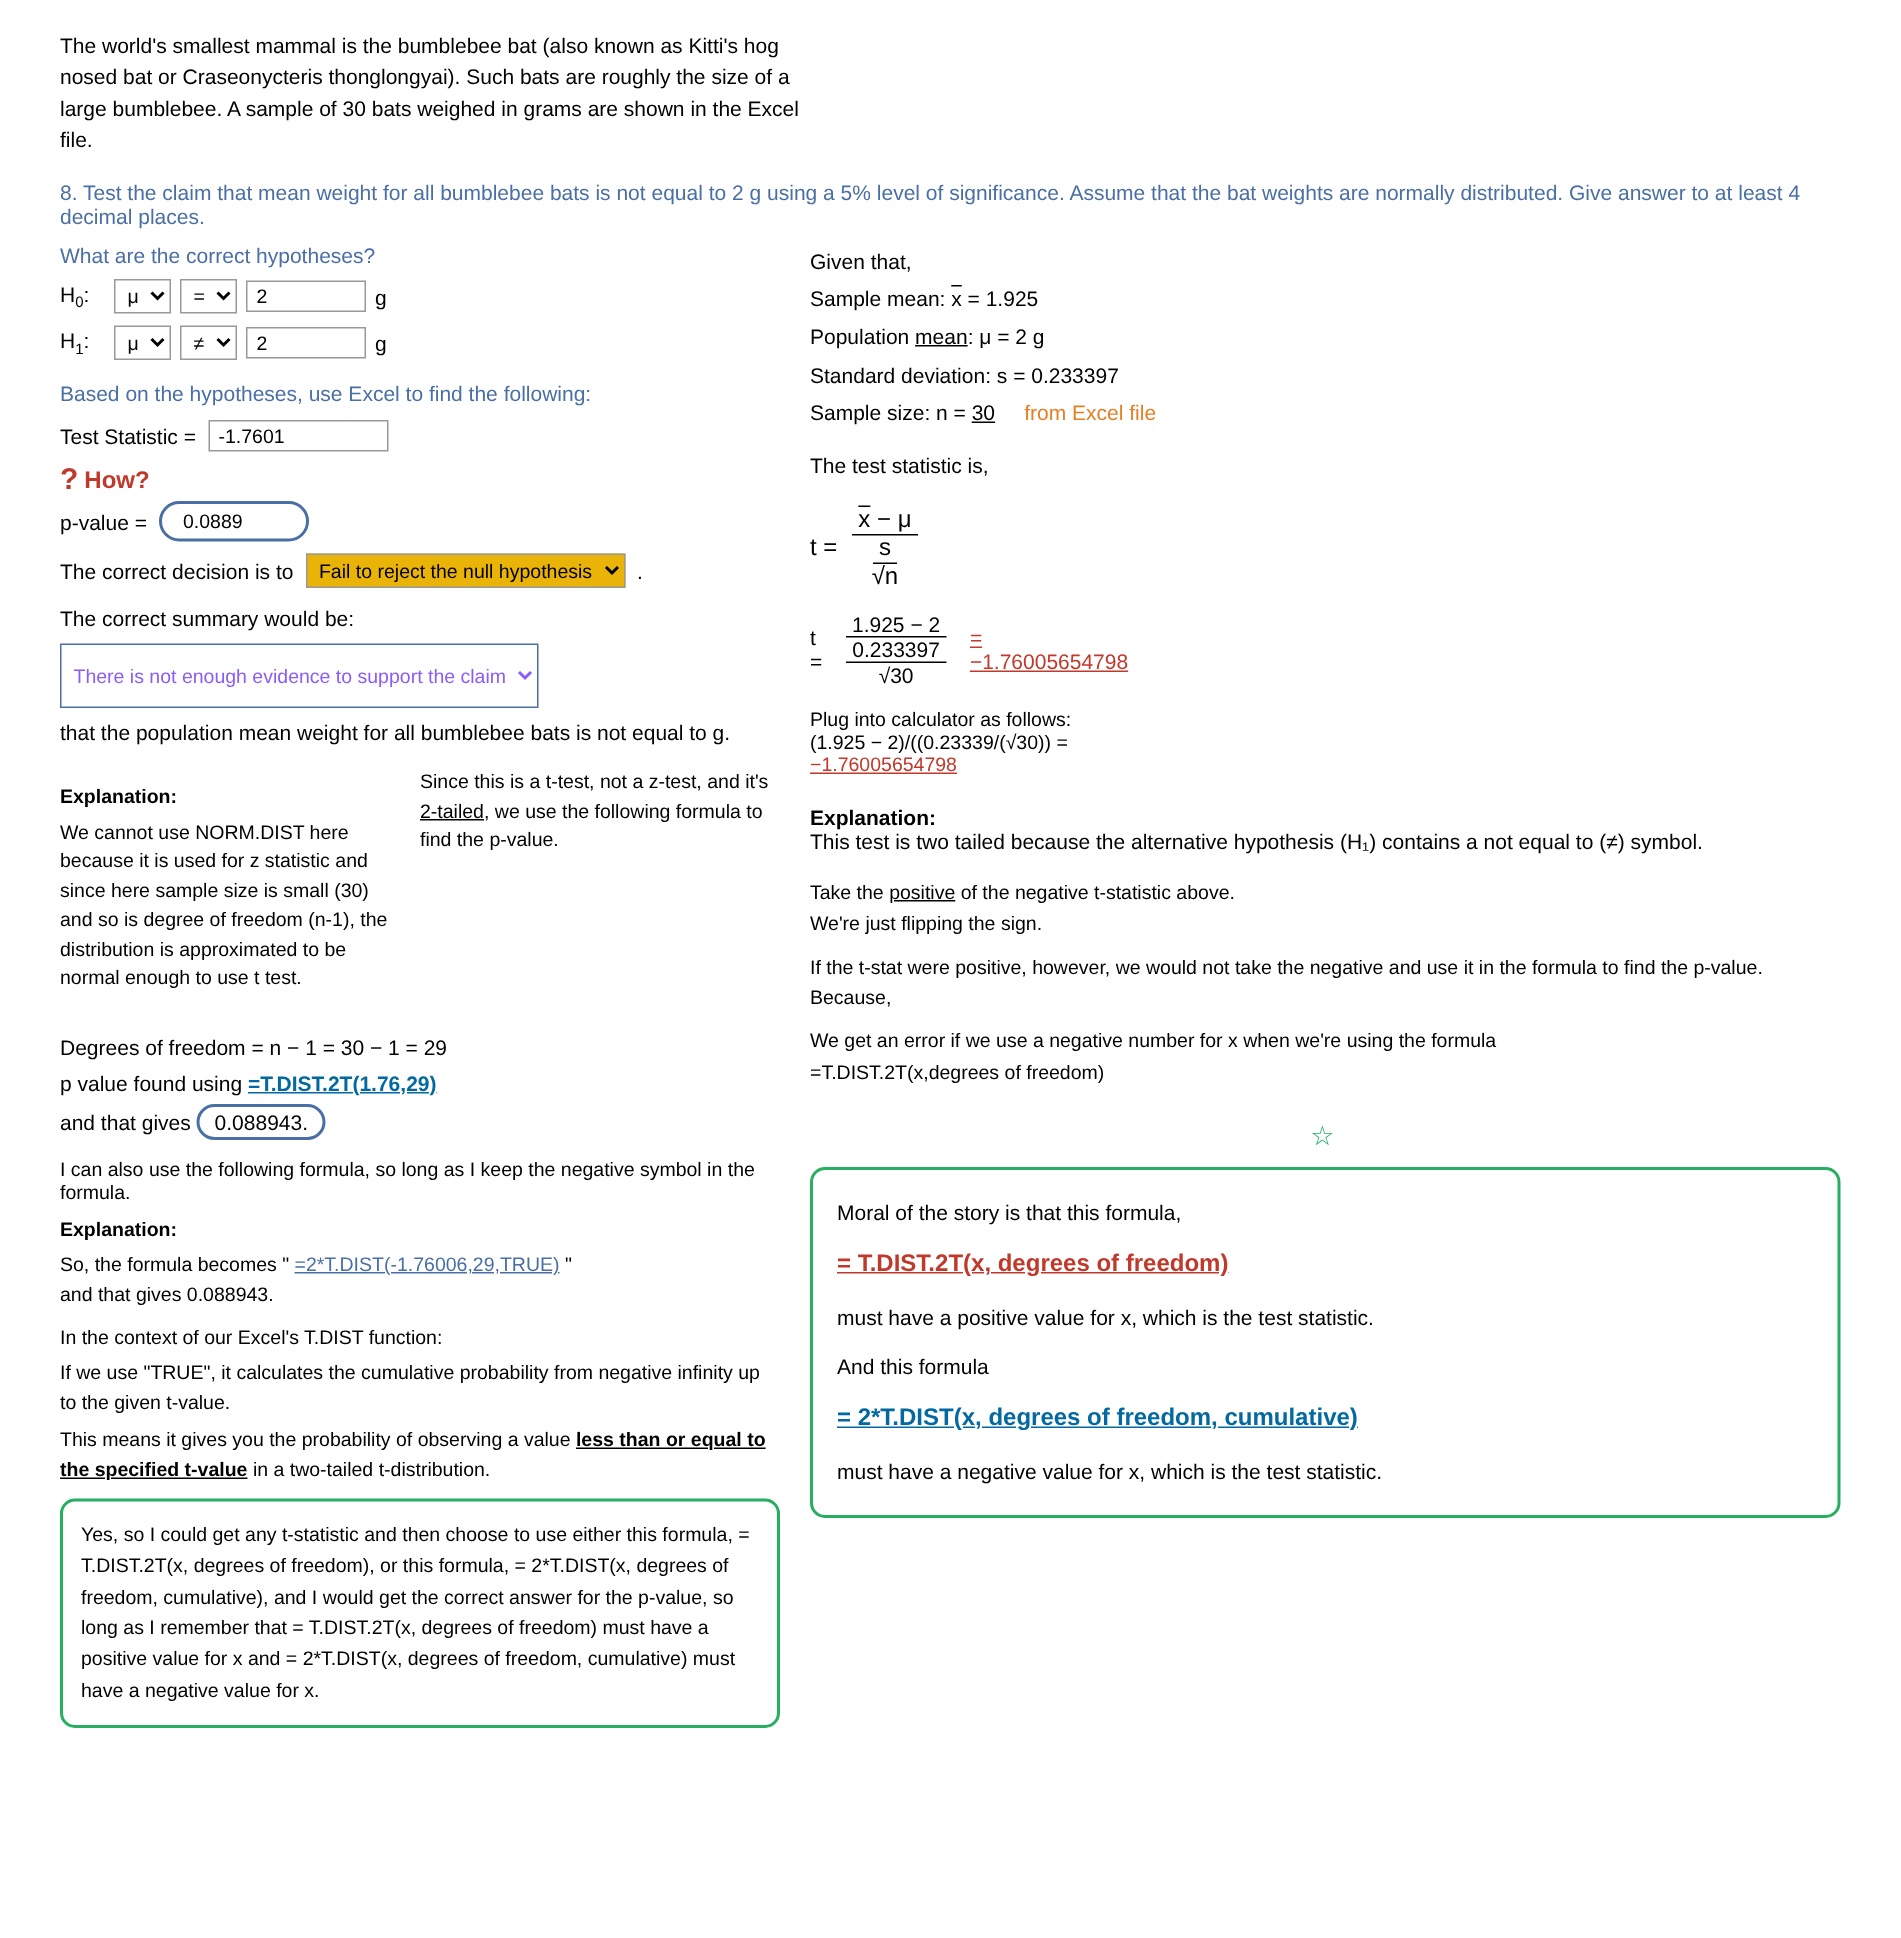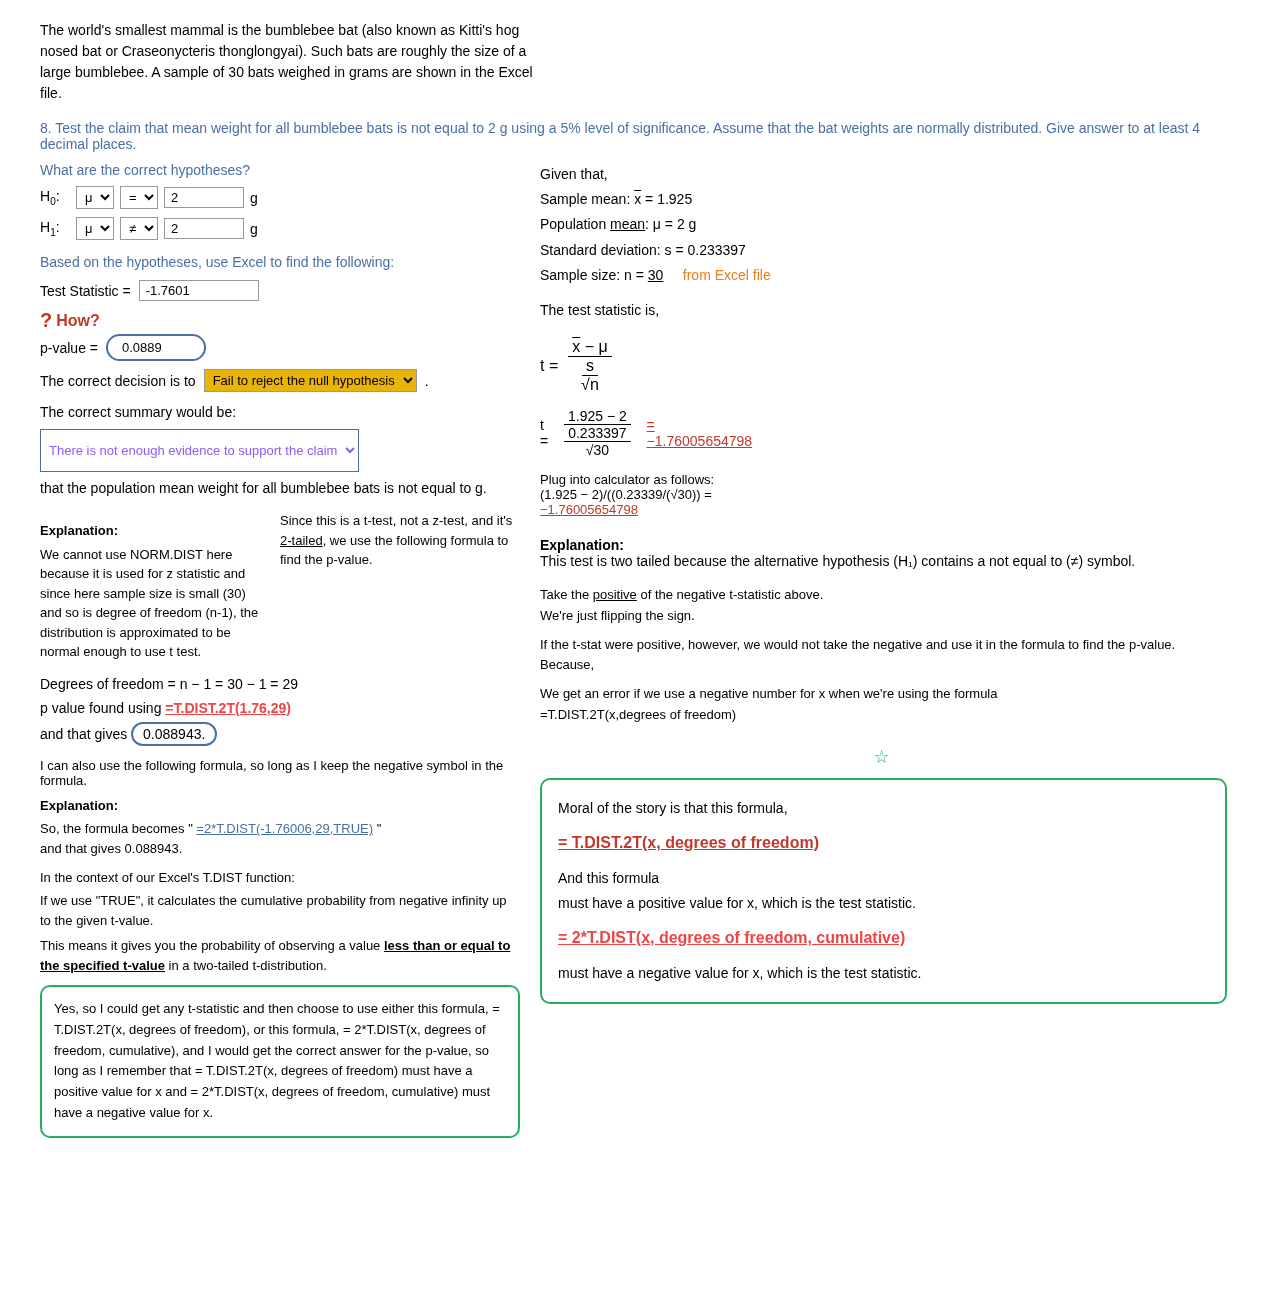--- a/index.html
+++ b/index.html
@@ -186,21 +186,21 @@
       display: inline-block;
       border: 2px solid #4a6fa5;
       border-radius: 20px;
       padding: 2px 10px;
       font-size: 14px;
     }
 
     .underline { text-decoration: underline; }
     .bold { font-weight: bold; }
 
-    .formula-blue { color: #ef4444; font-weight: bold; text-decoration: underline; }
+    .formula-blue { color: #0369a1; font-weight: bold; text-decoration: underline; }
     .formula-red { color: #c0392b; font-weight: bold; text-decoration: underline; }
 
     .moral-box {
       border: 2px solid #27ae60;
       border-radius: 10px;
       padding: 16px;
       margin-top: 10px;
       font-size: 14px;
       line-height: 1.8;
     }
@@ -318,21 +318,21 @@
         <p class="explanation-title">Explanation:</p>
         <p style="font-size:13px;line-height:1.5;">
           We cannot use NORM.DIST here because it is used for z statistic and since here sample size is small (30) and so is degree of freedom (n-1), the distribution is approximated to be normal enough to use t test.
         </p>
       </div>
       <div style="flex:1;font-size:13px;line-height:1.5;">
         <p>Since this is a t-test, not a z-test, and it's <span class="underline">2-tailed</span>, we use the following formula to find the p-value.</p>
       </div>
     </div>
 
-    <div style="margin-top:14px;">
+    <div style="margin-top:28px;">
       <p class="degrees-line">Degrees of freedom = n − 1 = 30 − 1 = 29</p>
       <p class="pvalue-formula-line">
         p value found using <span class="formula-blue">=T.DIST.2T(1.76,29)</span>
       </p>
       <p>
         and that gives <span class="pvalue-result">0.088943.</span>
       </p>
     </div>
 
     <p style="margin-top:12px;font-size:13px;">I can also use the following formula, so long as I keep the negative symbol in the formula.</p>
@@ -431,22 +431,22 @@
 
     <div style="margin-top:20px;text-align:center;">
       <span class="star-icon">☆</span>
     </div>
 
     <div class="moral-box">
       <p>Moral of the story is that this formula,</p>
       <p class="formula-display">
         <span class="formula-red formula-underlined">= T.DIST.2T(x, degrees of freedom)</span>
       </p>
+      <p>must have a positive value for x, which is the test statistic.</p>
       <p style="margin-top:8px;">And this formula</p>
-      <p>must have a positive value for x, which is the test statistic.</p>
       <p class="formula-display">
         <span class="formula-blue formula-underlined">= 2*T.DIST(x, degrees of freedom, cumulative)</span>
       </p>
       <p>must have a negative value for x, which is the test statistic.</p>
     </div>
 
   </div>
 </div>
 
 </body></html>

